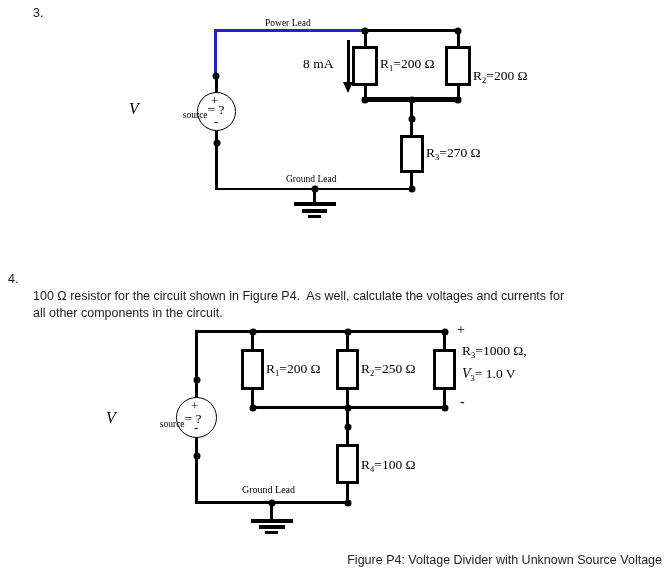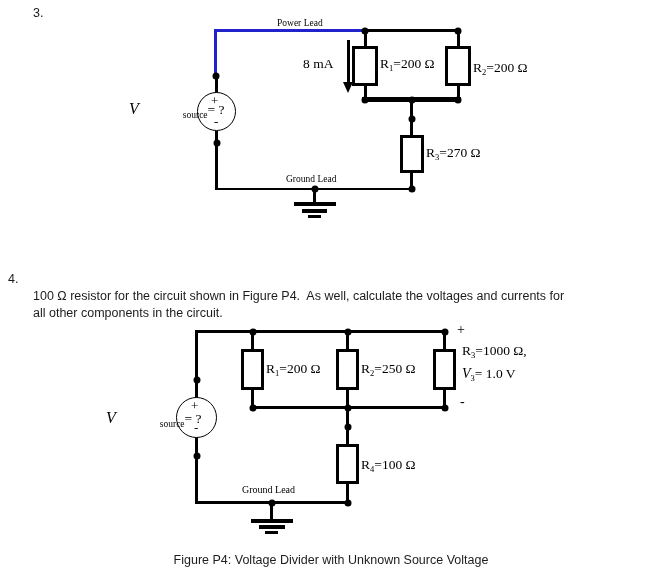--- a/index.html
+++ b/index.html
@@ -29,21 +29,21 @@
 </style>
 </head>
 <body>
 
 <div class="page">
 
   <div class="ptext" style="left:33px; top:5px;">3.</div>
 
   <div class="wblue" style="left:214px; top:29px; width:3px; height:48px;"></div>
   <div class="wblue" style="left:214px; top:29px; width:153px; height:3px;"></div>
-  <div class="serif lead" style="left:265px; top:18px;margin-left:12px;">Power Lead</div>
+  <div class="serif lead" style="left:265px; top:18px;">Power Lead</div>
 
   <div class="w" style="left:364px; top:29px; width:96px; height:3px;"></div>
   <div class="w" style="left:364px; top:29px; width:3px; height:18px;"></div>
   <div class="w" style="left:457px; top:29px; width:3px; height:18px;"></div>
   <div class="w" style="left:215px; top:74px; width:3px; height:19px;"></div>
   <div class="w" style="left:215px; top:131px; width:3px; height:58px;"></div>
   <div class="w" style="left:364px; top:84px; width:3px; height:15px;"></div>
   <div class="w" style="left:457px; top:84px; width:3px; height:15px;"></div>
   <div class="w" style="left:362px; top:97px; width:99px; height:5px;"></div>
   <div class="w" style="left:410px; top:100px; width:3px; height:37px;"></div>
@@ -57,21 +57,21 @@
 
   <div class="circle" style="left:197px; top:92px; width:39px; height:39px;"></div>
   <div class="serif sign" style="left:211px; top:96px;">+</div>
   <div class="serif sign" style="left:214px; top:117px;">-</div>
   <div class="serif" style="left:129px; top:100px;"><span class="iv">V</span><span class="vsub">source</span><span class="veq">= ?</span></div>
 
   <div class="rbox" style="left:352px; top:46px; width:26px; height:40px;"></div>
   <div class="rlabel" style="left:380px; top:56px;"><span>R</span><span class="sub">1</span><span>=200 Ω</span></div>
 
   <div class="rbox" style="left:445px; top:46px; width:26px; height:40px;"></div>
-  <div class="rlabel" style="left:473px; top:60px;"><span>R</span><span class="sub">2</span><span>=200 Ω</span></div>
+  <div class="rlabel" style="left:473px; top:68px;"><span>R</span><span class="sub">2</span><span>=200 Ω</span></div>
 
   <div class="rbox" style="left:400px; top:135px; width:24px; height:38px;"></div>
   <div class="rlabel" style="left:426px; top:145px;"><span>R</span><span class="sub">3</span><span>=270 Ω</span></div>
 
   <div class="w" style="left:313px; top:189px; width:3px; height:14px;"></div>
   <div class="w" style="left:294px; top:202px; width:42px; height:4px;"></div>
   <div class="w" style="left:302px; top:209px; width:25px; height:4px;"></div>
   <div class="w" style="left:308px; top:215px; width:13px; height:3px;"></div>
 
   <div class="dot" style="left:216px; top:76px;"></div>
@@ -135,15 +135,15 @@
   <div class="dot" style="left:348px; top:332px;"></div>
   <div class="dot" style="left:445px; top:332px;"></div>
   <div class="dot" style="left:253px; top:408px;"></div>
   <div class="dot" style="left:348px; top:408px;"></div>
   <div class="dot" style="left:445px; top:408px;"></div>
   <div class="dot" style="left:348px; top:427px;"></div>
   <div class="dot" style="left:197px; top:456px;"></div>
   <div class="dot" style="left:272px; top:503px;"></div>
   <div class="dot" style="left:348px; top:503px;"></div>
 
-  <div class="caption" style="left:0px; top:553px; width:662px;">Figure P4: Voltage Divider with Unknown Source Voltage</div>
+  <div class="caption" style="left:0px; top:553px; width:662px;text-align:right;">Figure P4: Voltage Divider with Unknown Source Voltage</div>
 
 </div>
 
 </body></html>

